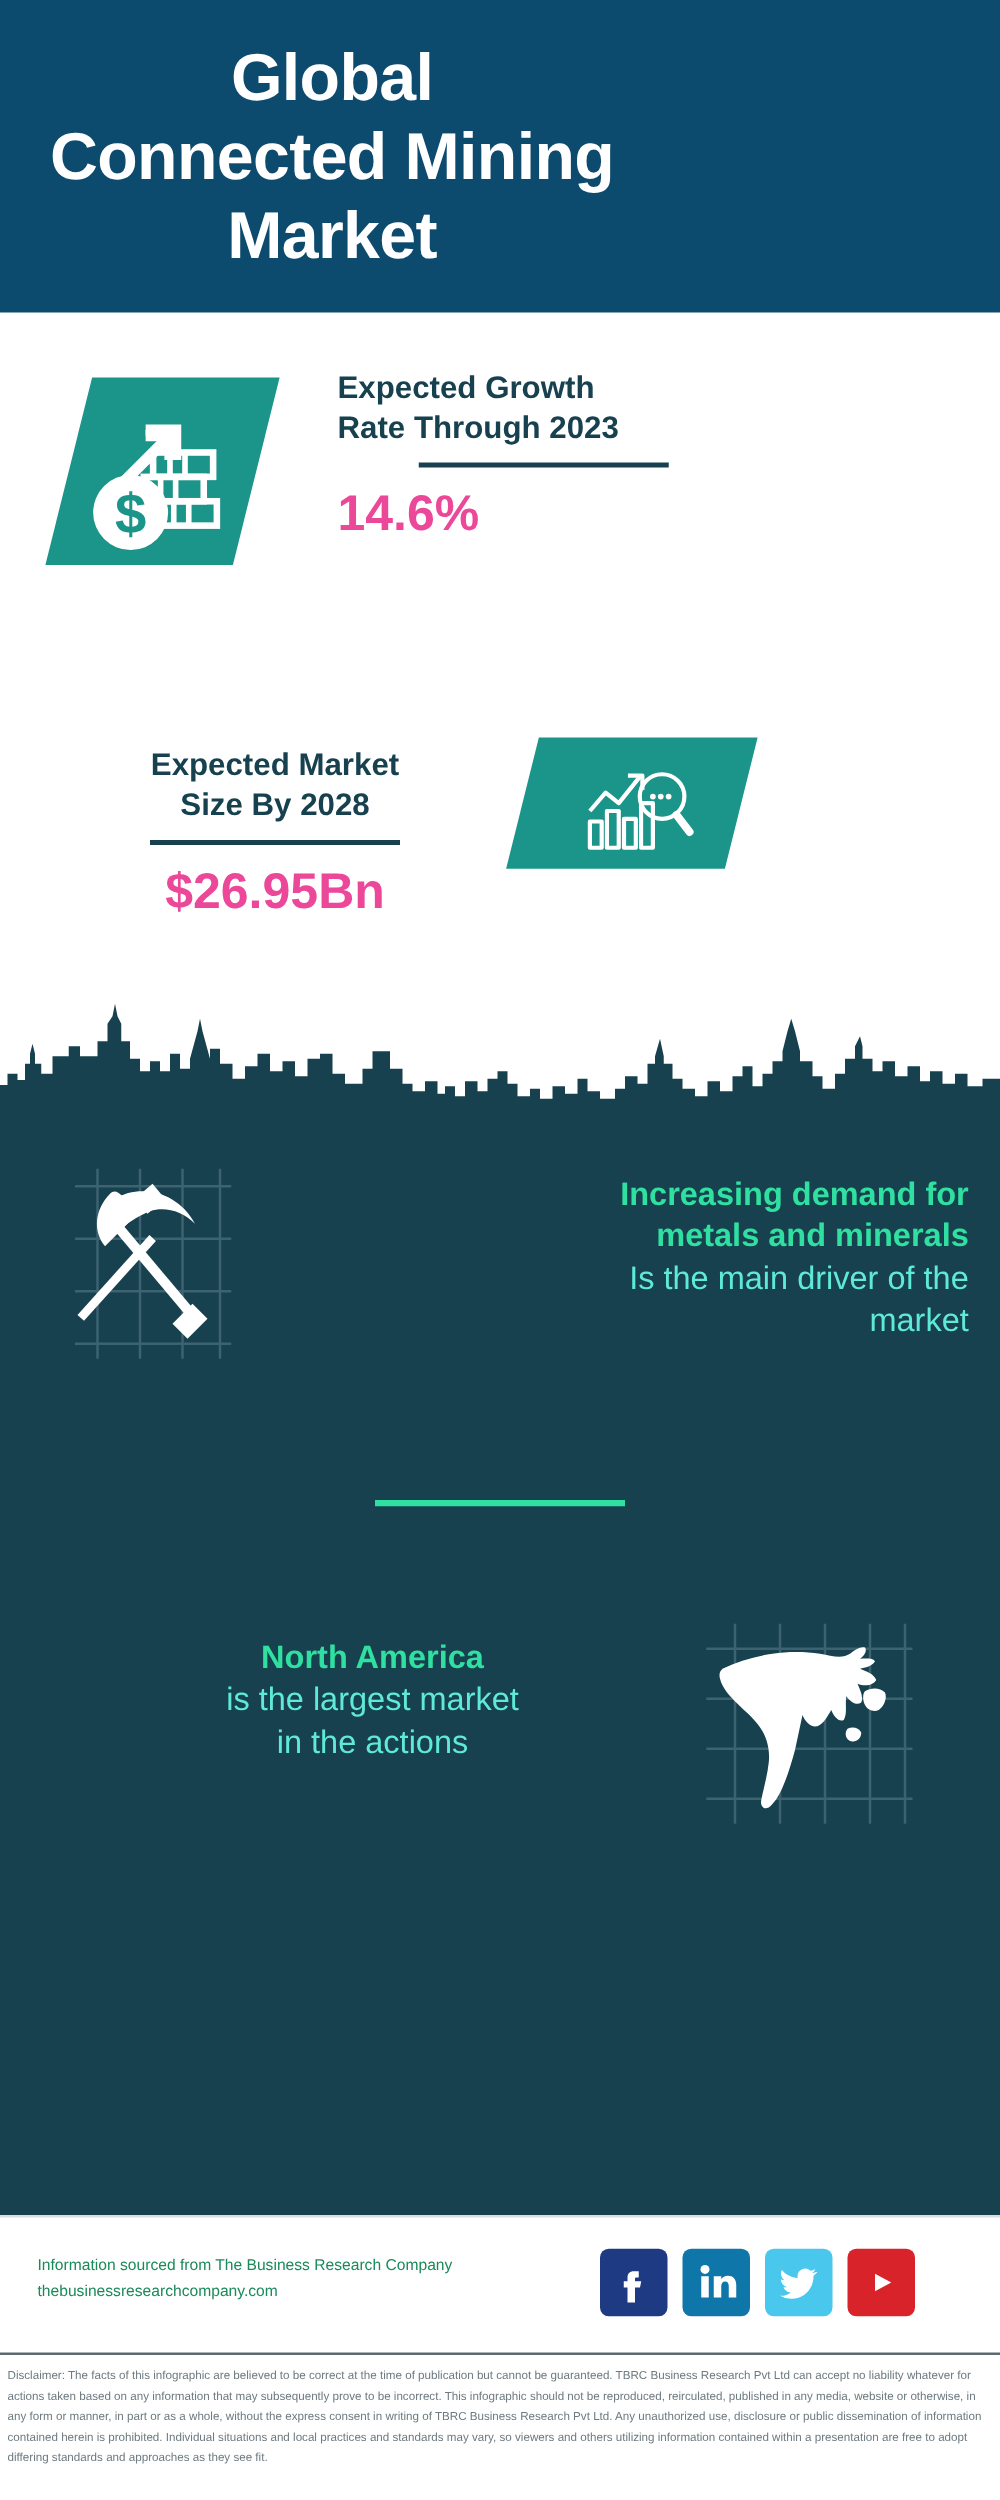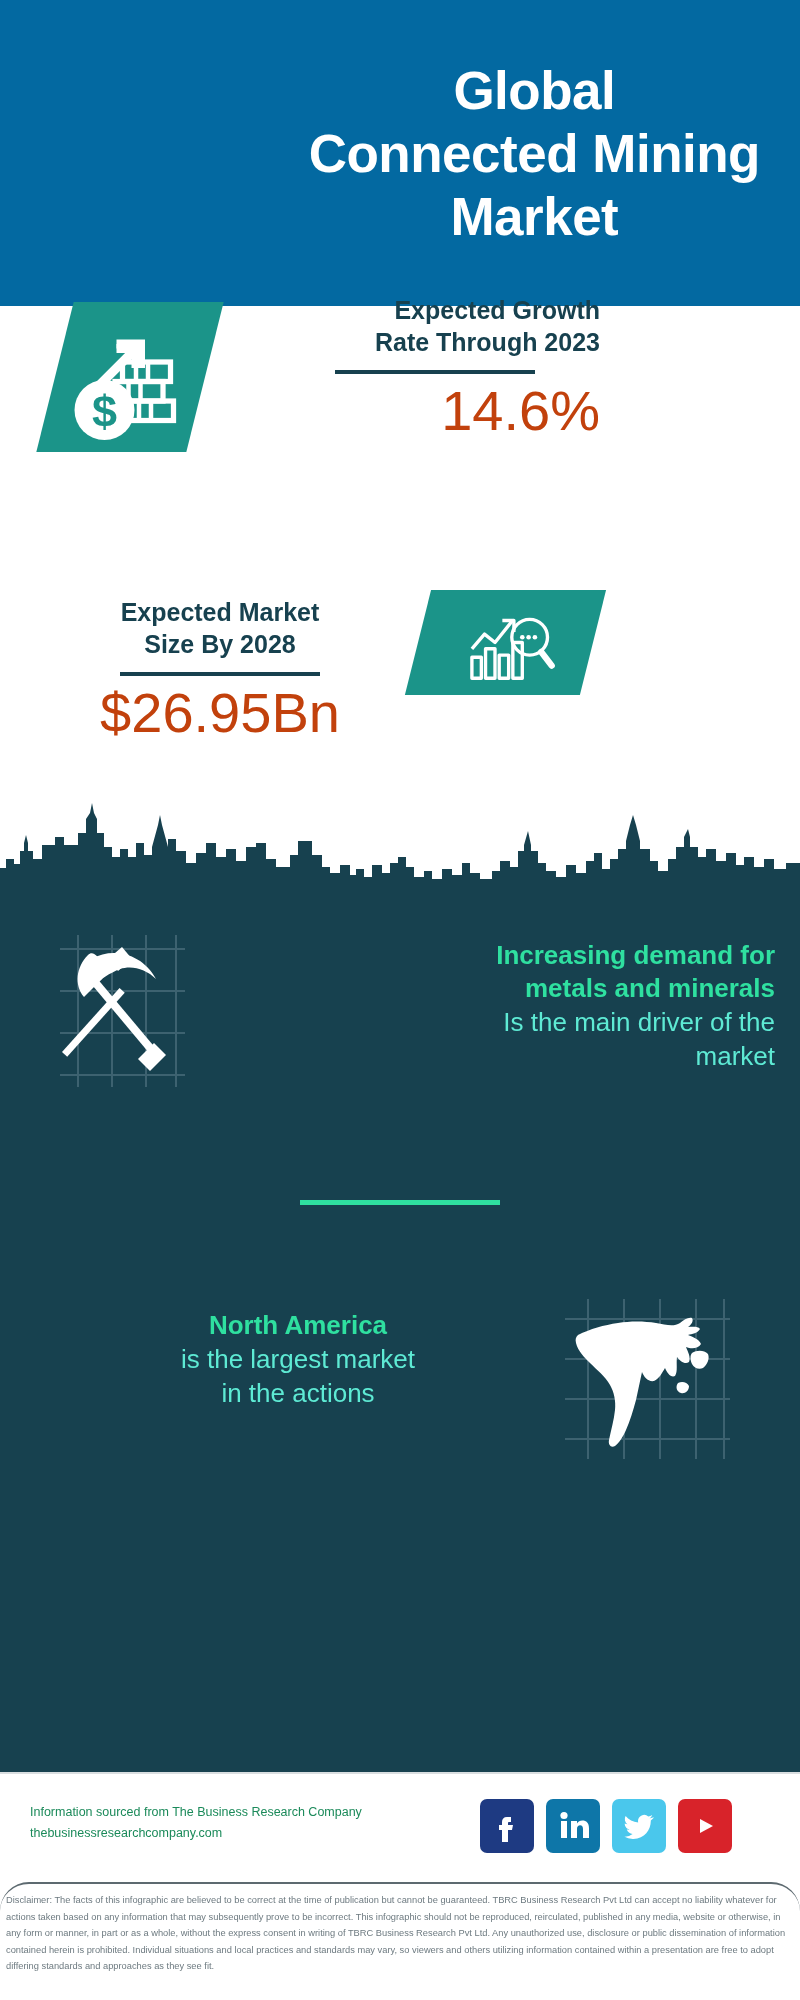--- a/index.html
+++ b/index.html
@@ -5,53 +5,53 @@
   html,body{margin:0;padding:0;background:#fff;}
   body{
     width:800px;height:2000px;overflow:hidden;position:relative;
     font-family:"Liberation Sans", sans-serif;
     -webkit-font-smoothing:antialiased;
   }
   .page{width:800px;height:2000px;position:relative;background:#fff;}
 
   
   .header{
-    position:absolute;left:0;top:0;width:800px;height:306px;
-    background:#0369a1;
-    display:flex;align-items:center;justify-content:flex-end;
+    position:absolute;left:0;top:0;width:800px;height:250px;
+    background:#0c4a6e;
+    display:flex;align-items:center;justify-content:flex-start;
   }
   .header-title{
     color:#ffffff;
     font-size:53px;line-height:63px;font-weight:bold;
     text-align:center;letter-spacing:-0.5px;
     padding:0 40px;
     font-family:"Liberation Sans", sans-serif;
   }
 
   
   .stat1{position:absolute;left:0;top:250px;width:800px;height:270px;}
   .para-badge{
     position:absolute;
     background:#1b9489;
     transform:skewX(-14deg);
   }
   .badge1{left:55px;top:52px;width:150px;height:150px;}
   .badge1 .glyph{transform:skewX(14deg);width:100%;height:100%;display:block;}
 
   .stat1-text{
-    position:absolute;left:270px;top:44px;width:330px;text-align:right;
+    position:absolute;left:270px;top:44px;width:330px;text-align:left;
   }
   .stat-label{
     color:#17414f;font-weight:bold;font-size:25px;line-height:32px;
   }
   .rule-dark{
     width:200px;height:4px;background:#17414f;margin:12px auto 6px auto;border:0;
   }
   .stat-value{
-    color:#c2410c;font-weight:normal;font-size:56px;line-height:62px;
+    color:#ec4899;font-weight:bold;font-size:40px;line-height:62px;
   }
 
   
   .stat2{position:absolute;left:0;top:520px;width:800px;height:260px;}
   .stat2-text{position:absolute;left:55px;top:40px;width:330px;text-align:center;margin-top:36px;}
   .badge2{left:418px;top:70px;width:175px;height:105px;}
   .badge2 .glyph{transform:skewX(14deg);width:100%;height:100%;display:block;}
 
   
   .skyline{
@@ -107,21 +107,20 @@
   .s-yt{background:#d8232a;}
 
   
   .disclaimer{
     position:absolute;left:0;top:1882px;width:800px;height:118px;
     background:#fff;border-top:2px solid #5d6a70;
     padding:8px 6px 0 6px;box-sizing:border-box;
     color:#6d7a80;font-size:9.3px;line-height:16.5px;
     text-align:left;
     font-family:"Liberation Sans", sans-serif;
-    border-radius:29px;
   }
 </style>
 </head>
 <body>
 
 <div class="page">
 
   <div class="header">
     <div class="header-title">
       <span>Global</span><br>

